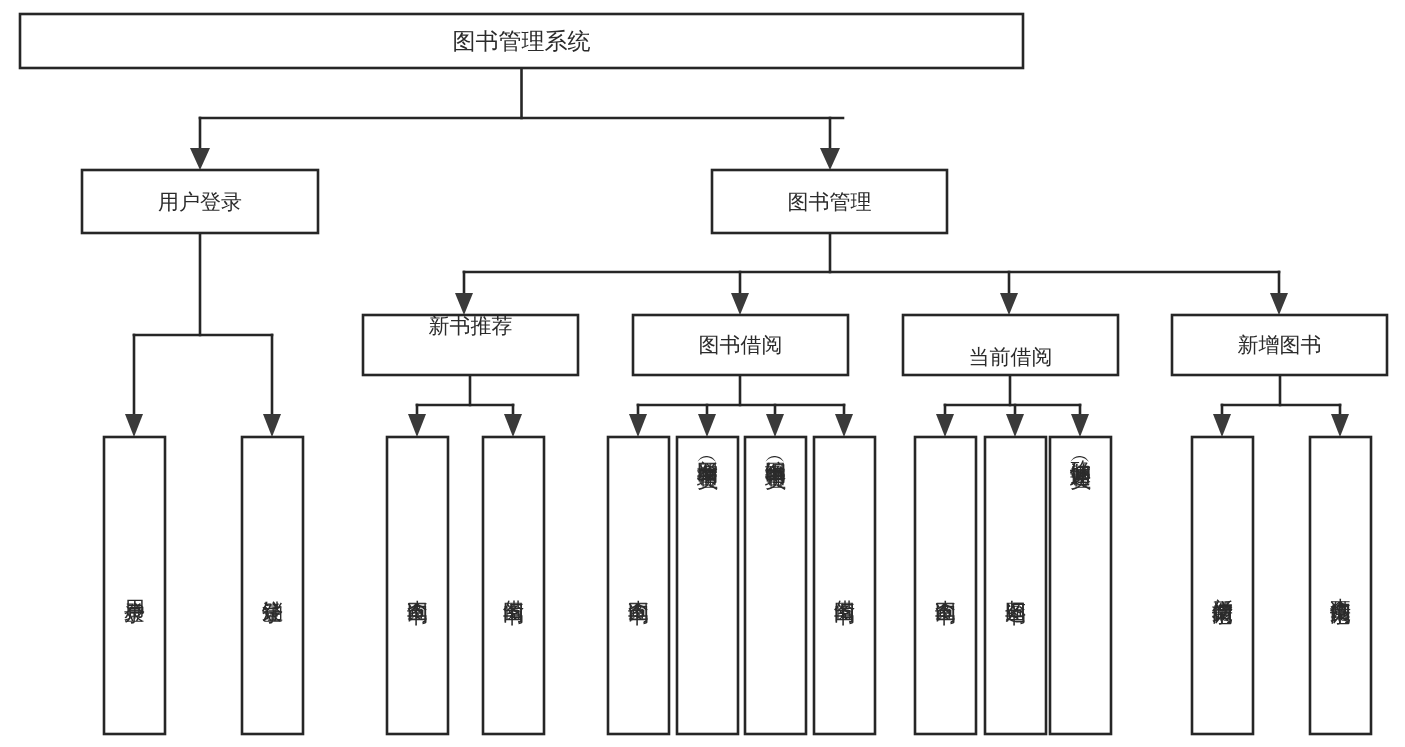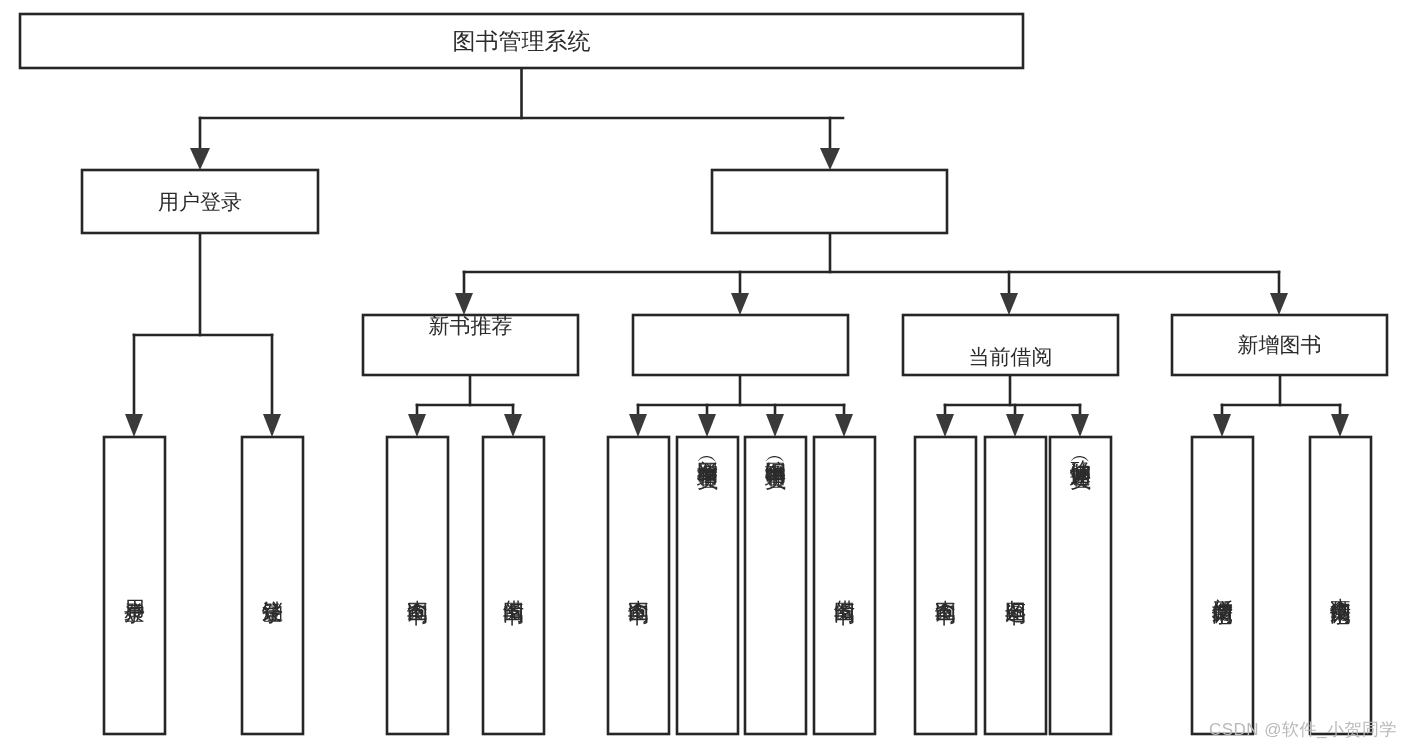--- a/index.html
+++ b/index.html
@@ -190,25 +190,31 @@
   </svg>
 
   <div class="hlabel-wrap" style="left:20px; top:14px; width:1003px; height:54px;">
     <span class="htext" style="font-size:23px;">图书管理系统</span>
   </div>
 
   <div class="hlabel-wrap" style="left:82px; top:170px; width:236px; height:63px;">
     <span class="htext">用户登录</span>
   </div>
 
+  <div class="hlabel-wrap" style="left:712px; top:170px; width:235px; height:63px;">
+    <span class="htext">图书管理</span>
+  </div>
 
   <div class="hlabel-wrap" style="left:363px; top:296px; width:215px; height:60px;">
     <span class="htext">新书推荐</span>
   </div>
 
+  <div class="hlabel-wrap" style="left:633px; top:315px; width:215px; height:60px;">
+    <span class="htext">图书借阅</span>
+  </div>
 
   <div class="hlabel-wrap" style="left:903px; top:327px; width:215px; height:60px;">
     <span class="htext">当前借阅</span>
   </div>
 
   <div class="hlabel-wrap" style="left:1172px; top:315px; width:215px; height:60px;">
     <span class="htext">新增图书</span>
   </div>
 
   <div class="vlabel-wrap" style="left:104px; top:437px; width:61px; height:297px;">
@@ -256,15 +262,14 @@
   </div>
 
   <div class="vlabel-wrap" style="left:1192px; top:437px; width:61px; height:297px;">
     <span class="vtext">新增借阅记录</span>
   </div>
 
   <div class="vlabel-wrap" style="left:1310px; top:437px; width:61px; height:297px;">
     <span class="vtext">查询借阅记录</span>
   </div>
 
-  <div id="watermark">CSDN @软件_小贺同学</div>
 
 </div>
 
 </body></html>

